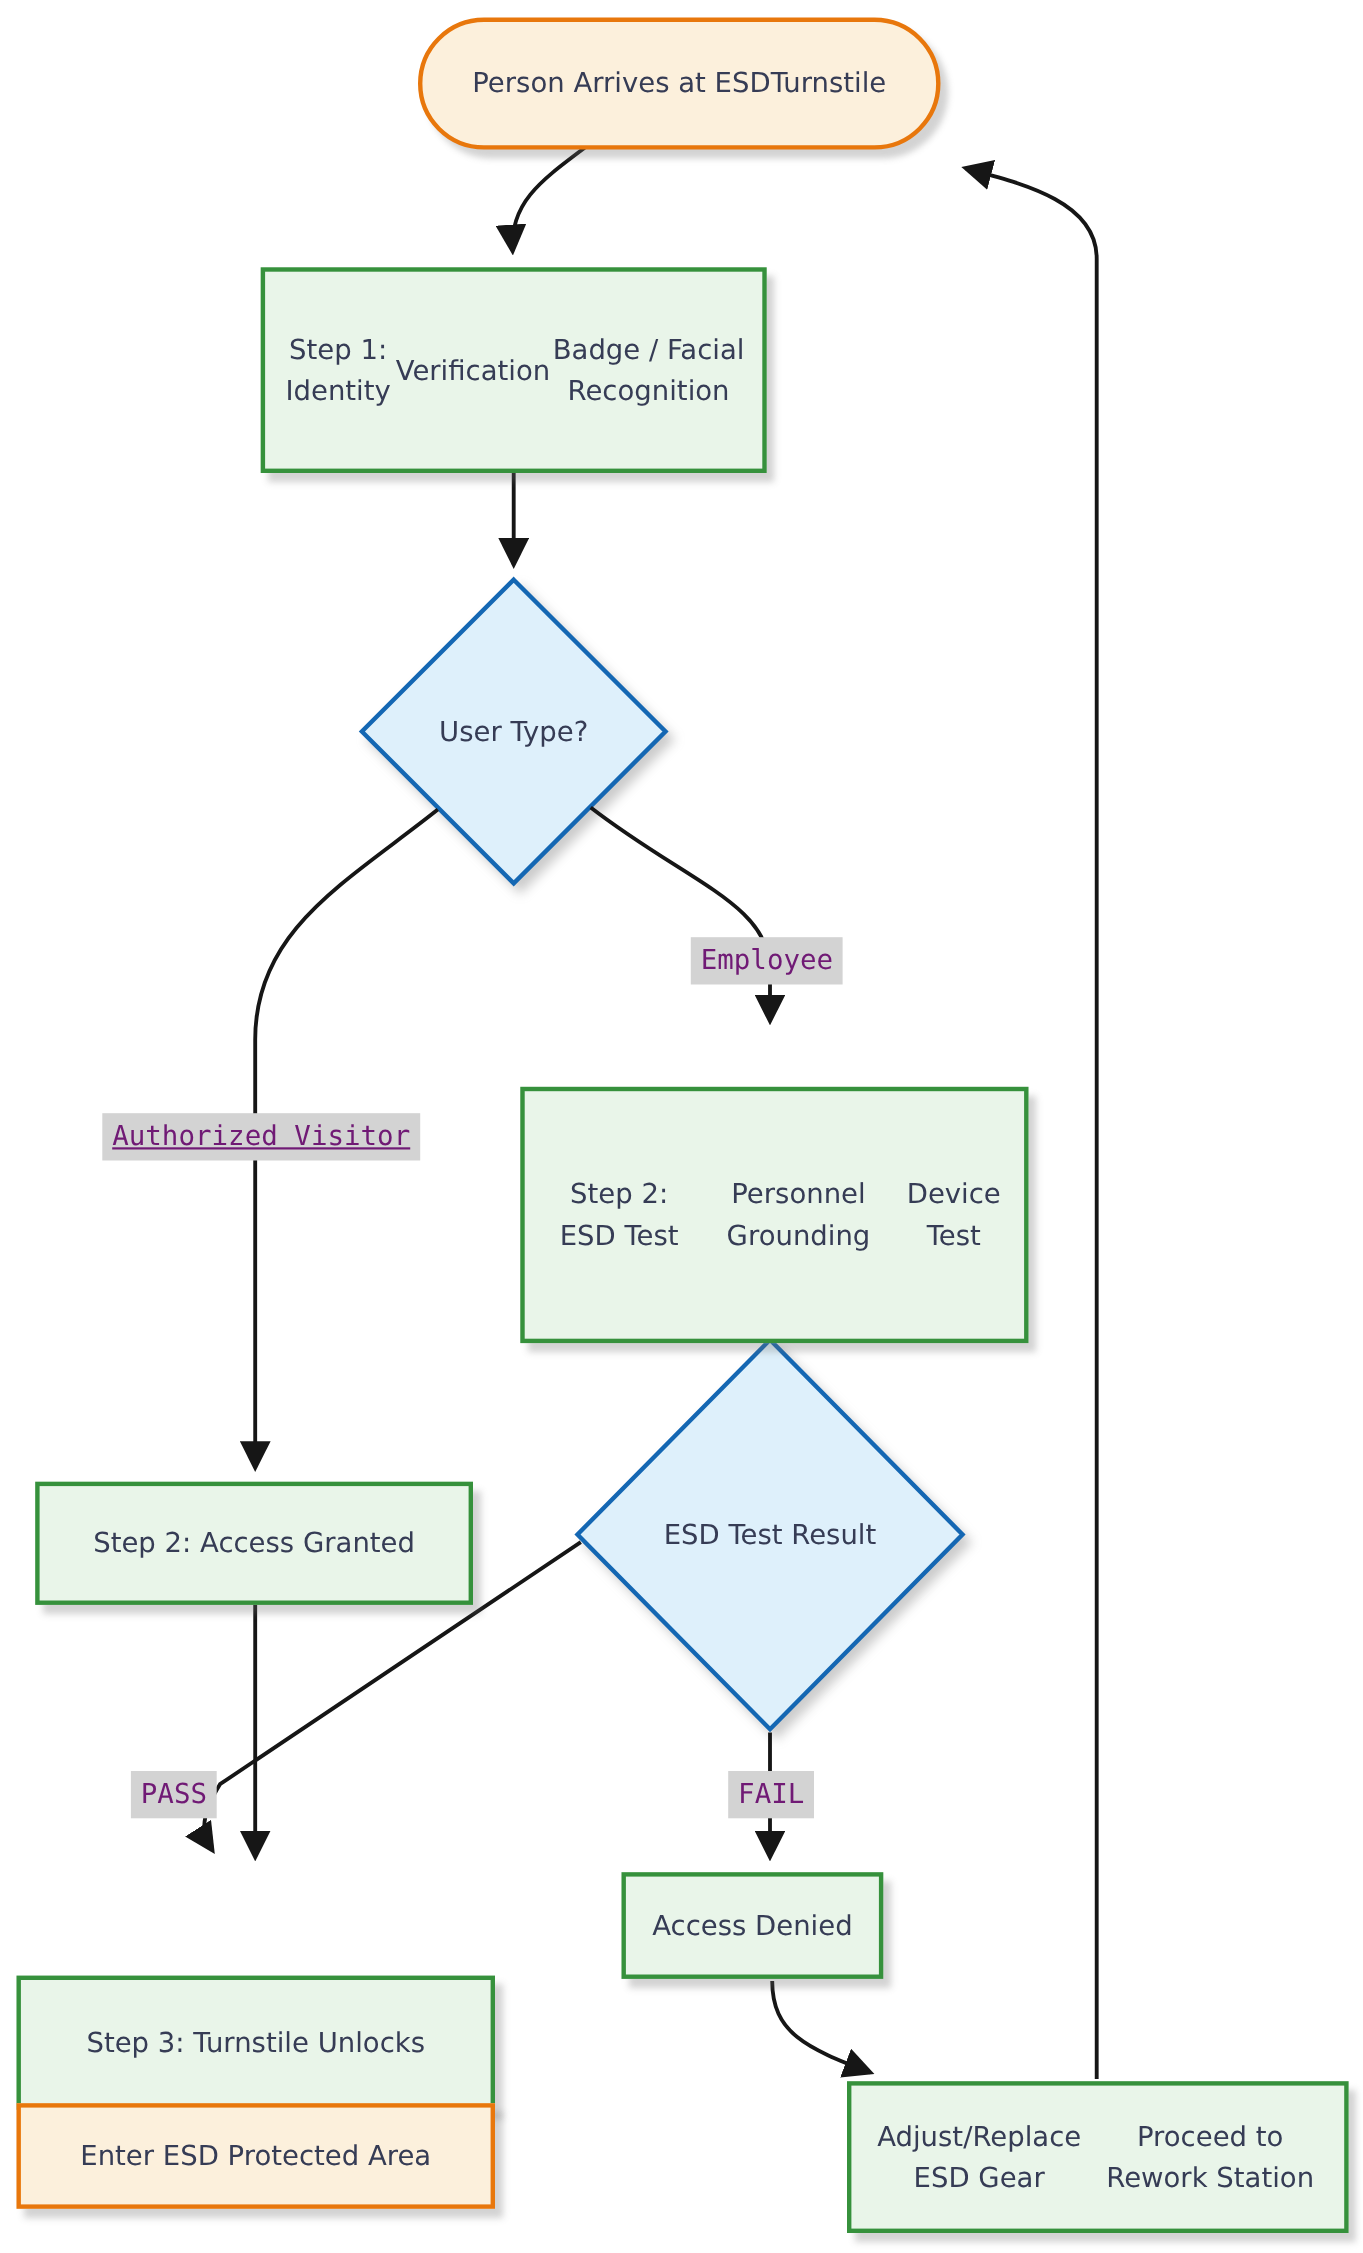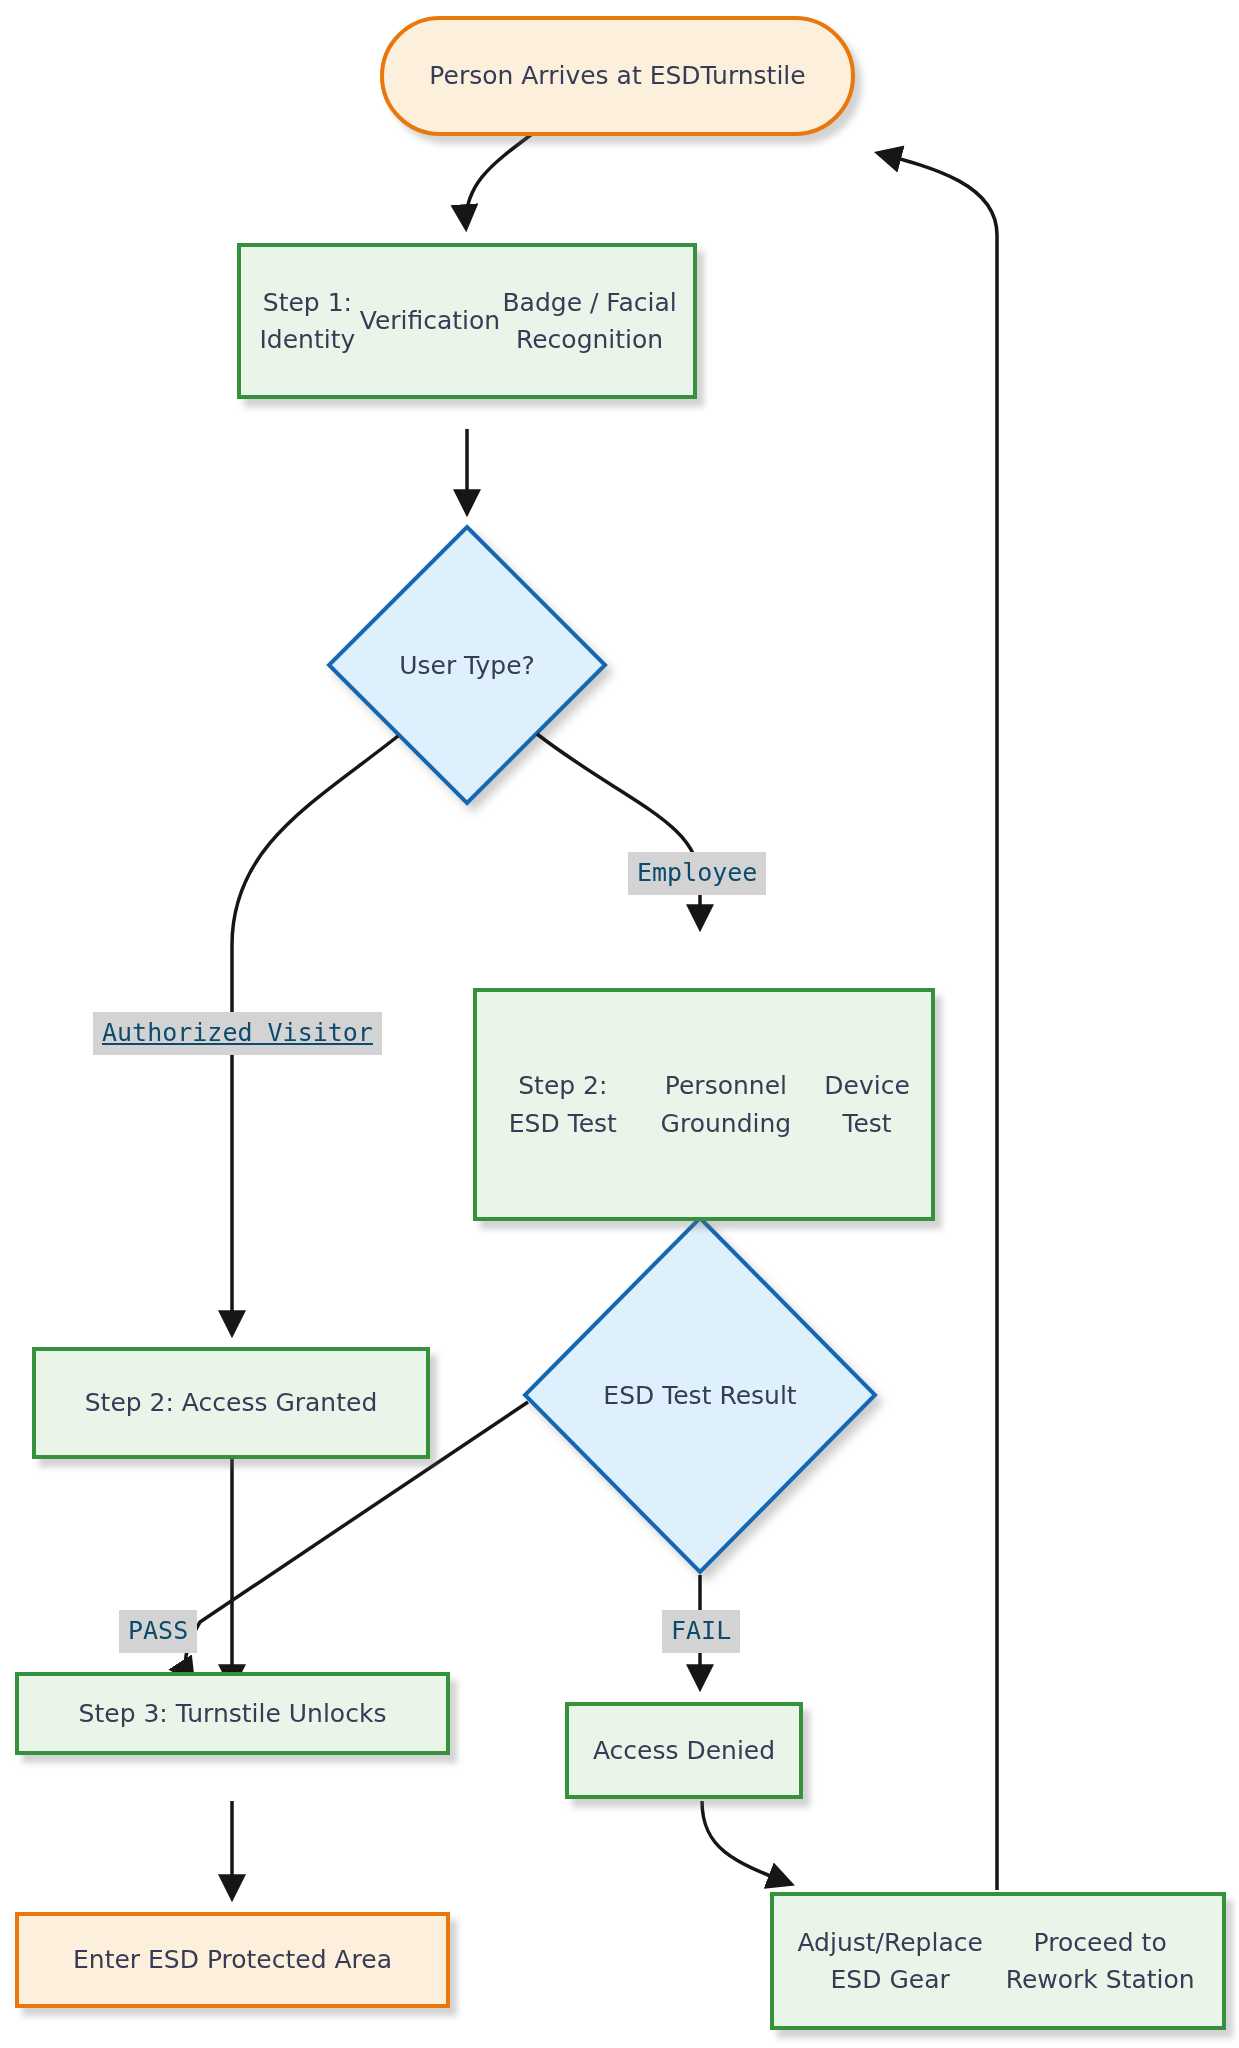--- a/index.html
+++ b/index.html
@@ -53,21 +53,21 @@
   }
   .diamond-label{
     position:absolute;
     text-align:center;
     font-size:25px;
     line-height:1.4;
   }
   .edge-label{
     position:absolute;
     background:#D3D3D3;
-    color:#0c4a6e;
+    color:#701a75;
     font-family:"DejaVu Sans Mono","Liberation Mono",monospace;
     font-size:25px;
     line-height:1.3;
     padding:5px 9px;
     white-space:nowrap;
   }
 </style>
 </head>
 <body>
 
@@ -94,41 +94,41 @@
     <path class="edge" d="M 232 1801 L 232 1898" marker-end="url(#arrow)"></path>
     <path class="edge" d="M 702 1801 C 702 1848 733 1862 791 1884" marker-end="url(#arrow)"></path>
     <path class="edge" d="M 997 1890 L 997 235 C 997 185 935 168 878 153" marker-end="url(#arrow)"></path>
   </svg>
 
   <div class="node terminal stadium" style="left:380px;top:16px;width:475px;height:120px;">
     <div>Person Arrives at ESD</div>
     <div>Turnstile</div>
   </div>
 
-  <div class="node proc" style="left:237px;top:243px;width:460px;height:156px;">
+  <div class="node proc" style="left:237px;top:243px;width:460px;height:187px;">
     <div>Step 1: Identity</div>
     <div>Verification</div>
     <div>Badge / Facial Recognition</div>
   </div>
 
   <div class="diamond-label" style="left:347px;top:648px;width:240px;">User Type?</div>
 
   <div class="node proc" style="left:473px;top:988px;width:462px;height:233px;">
     <div>Step 2: ESD Test</div>
     <div>Personnel Grounding</div>
     <div>Device Test</div>
   </div>
 
   <div class="node proc" style="left:32px;top:1347px;width:398px;height:112px;">
     <div>Step 2: Access Granted</div>
   </div>
 
   <div class="diamond-label" style="left:560px;top:1378px;width:280px;">ESD Test Result</div>
 
-  <div class="node proc" style="left:15px;top:1672px;width:435px;height:83px;">
+  <div class="node proc" style="left:15px;top:1796px;width:435px;height:122px;">
     <div>Step 3: Turnstile Unlocks</div>
   </div>
 
   <div class="node proc" style="left:565px;top:1702px;width:238px;height:97px;">
     <div>Access Denied</div>
   </div>
 
   <div class="node terminal" style="left:15px;top:1912px;width:435px;height:96px;">
     <div>Enter ESD Protected Area</div>
   </div>

